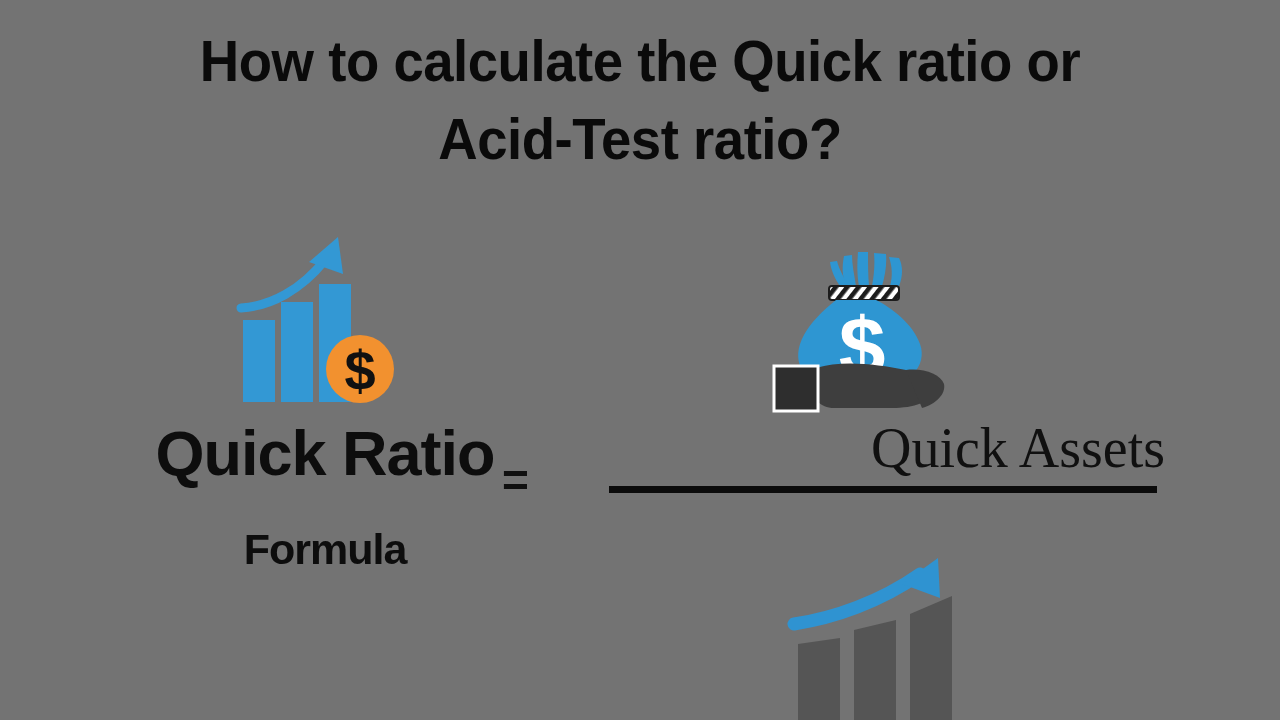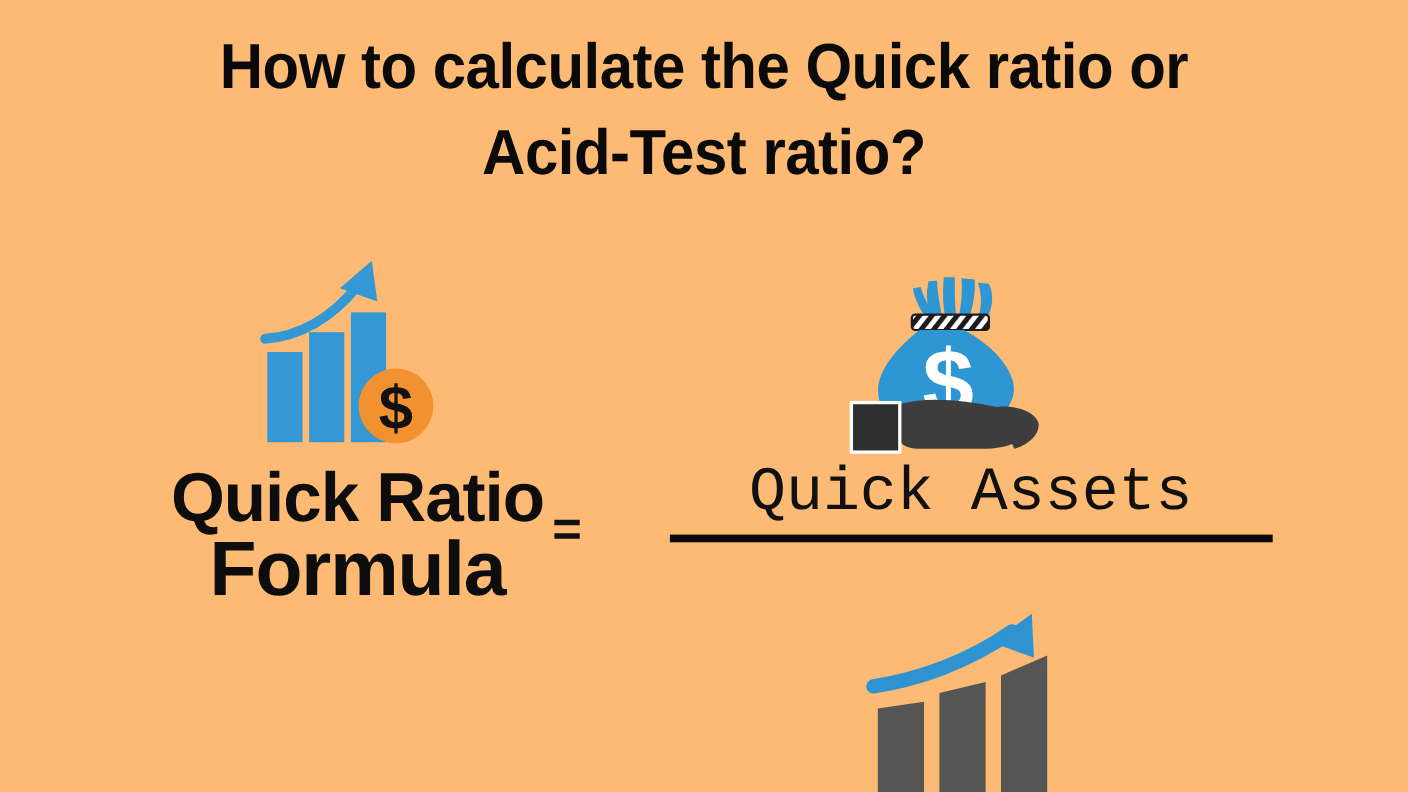--- a/index.html
+++ b/index.html
@@ -13,21 +13,21 @@
     overflow: hidden;
     font-family: "Liberation Sans", sans-serif;
     color: #000000;
     position: relative;
   }
 
   #slide {
     position: relative;
     width: 1280px;
     height: 720px;
-    background: #fdba74;
+    background: #737373;
     overflow: hidden;
   }
 
   
   .title-block {
     position: absolute;
     left: 0;
     top: 22px;
     width: 1280px;
     text-align: center;
@@ -72,23 +72,24 @@
     color: #0d0d0d;
   }
   .formula-label .l1 {
     display: block;
     font-size: 63px;
     line-height: 62px;
     letter-spacing: -1px;
   }
   .formula-label .l2 {
     display: block;
-    font-size: 70px;
+    font-size: 43px;
     line-height: 66px;
     letter-spacing: -1px;
+    margin-top: 32px;
   }
 
   
   .equals {
     position: absolute;
     left: 502px;
     top: 457px;
     font-family: "Liberation Sans", sans-serif;
     font-weight: bold;
     font-size: 46px;
@@ -98,22 +99,22 @@
 
   
   .fraction {
     position: absolute;
     left: 600px;
     top: 415px;
     width: 565px;
   }
   .frac-num,
   .frac-den {
-    text-align: center;
-    font-family: Liberation Mono, monospace;
+    text-align: right;
+    font-family: Liberation Serif, serif;
     font-weight: normal;
     color: #101010;
     white-space: nowrap;
   }
   .frac-num {
     font-size: 56px;
     line-height: 66px;
     letter-spacing: 0px;
   }
   .frac-den {

